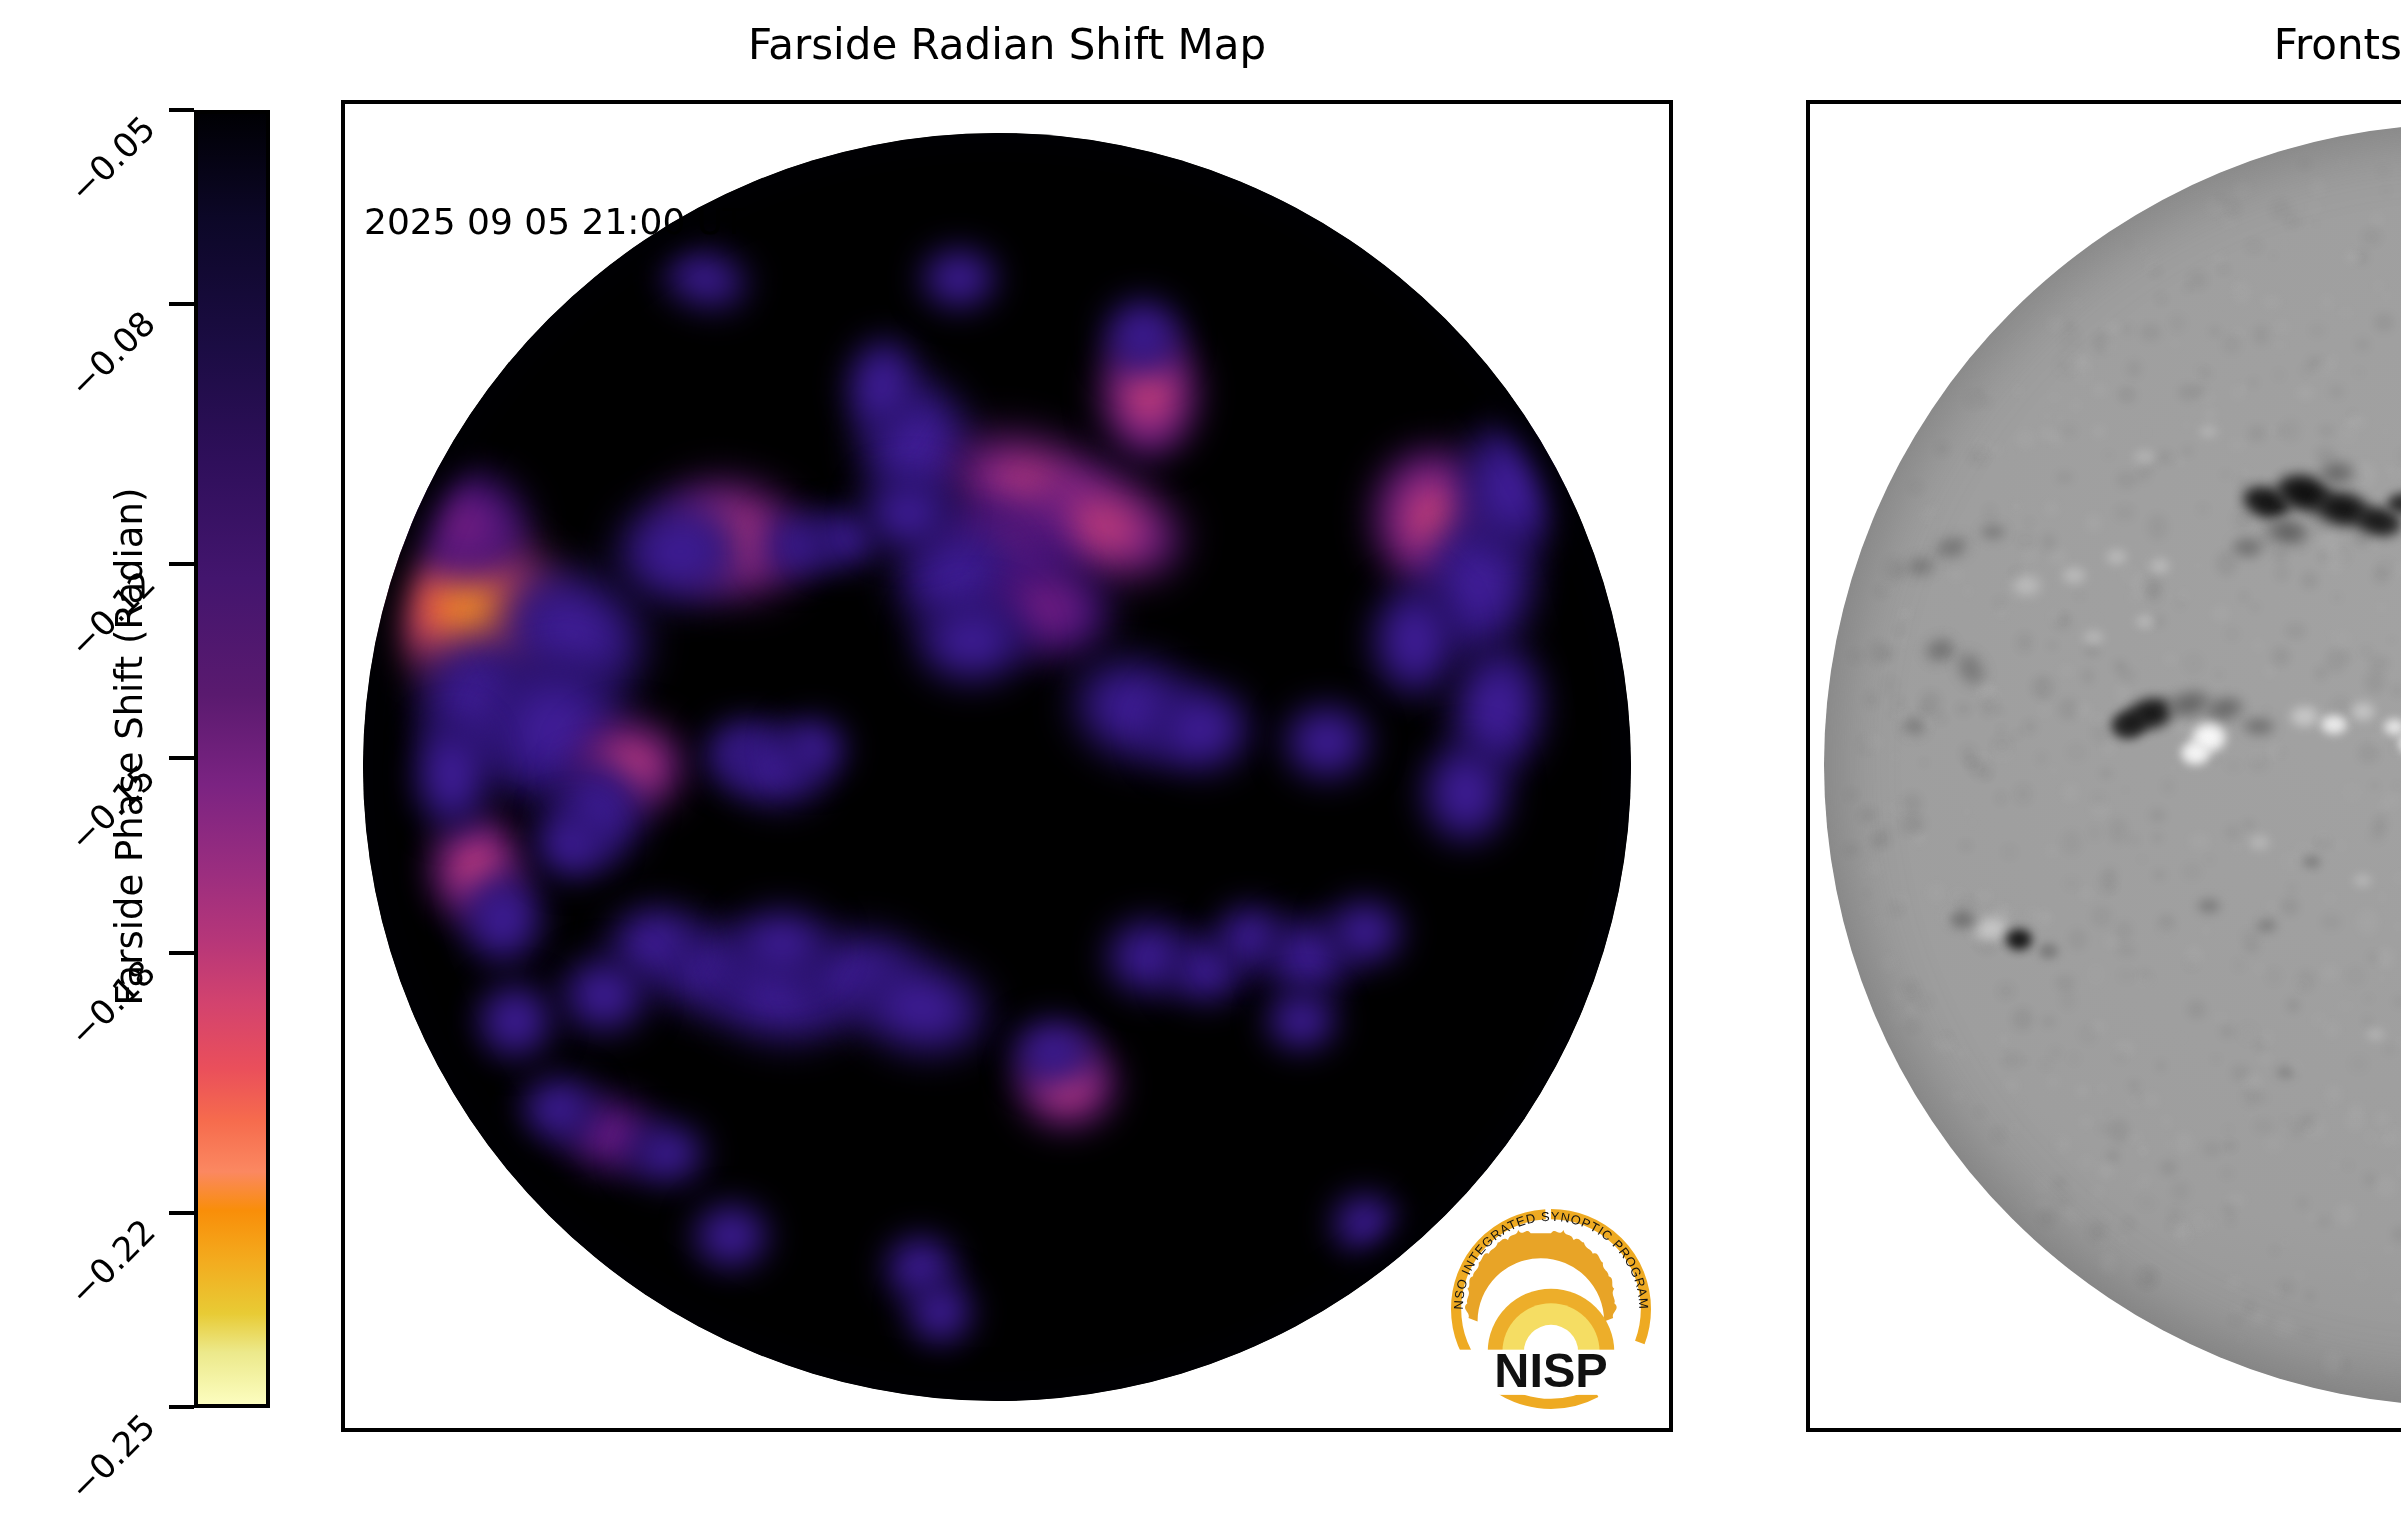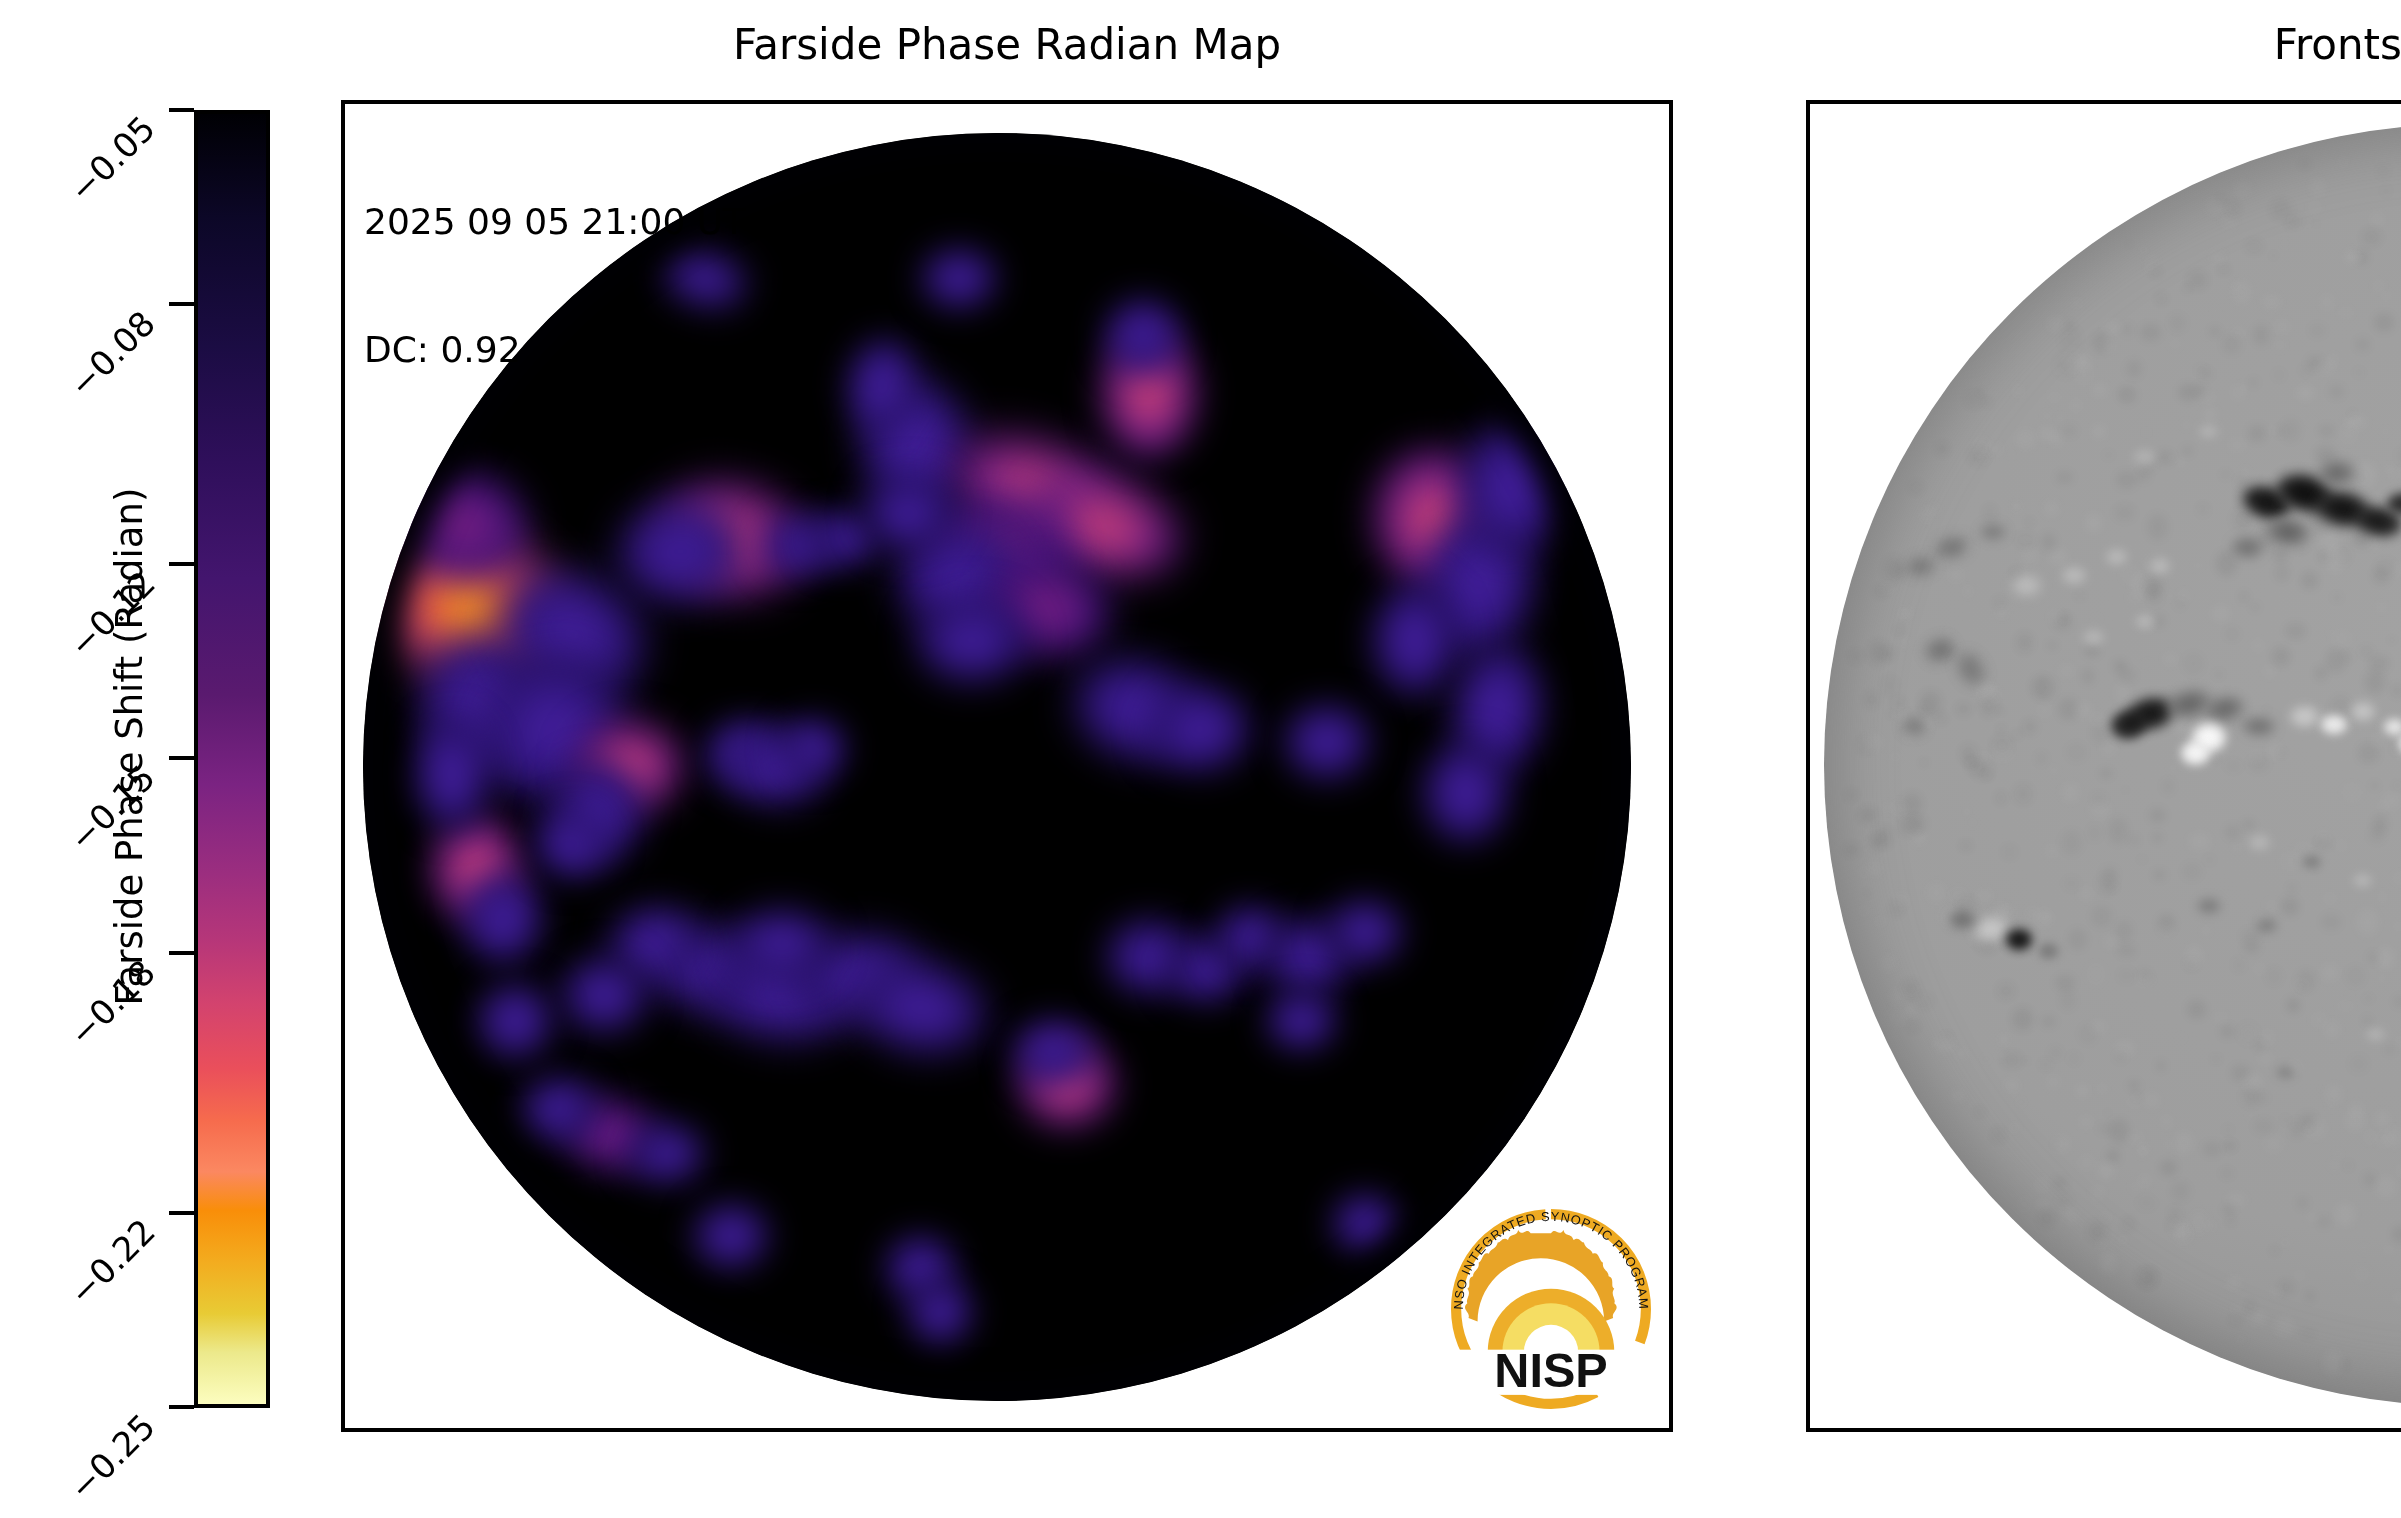--- a/index.html
+++ b/index.html
@@ -76,21 +76,21 @@
       <div class="cb-tick" style="left: 169px; top: 756px; position: absolute;"></div>
       <div class="cb-lab" style="position: absolute; left: 0px; top: 737px; width: 163px; text-align: right;">−0.15</div>
       <div class="cb-tick" style="left: 169px; top: 951px; position: absolute;"></div>
       <div class="cb-lab" style="position: absolute; left: 0px; top: 932px; width: 163px; text-align: right;">−0.18</div>
       <div class="cb-tick" style="left: 169px; top: 1211px; position: absolute;"></div>
       <div class="cb-lab" style="position: absolute; left: 0px; top: 1191px; width: 163px; text-align: right;">−0.22</div>
       <div class="cb-tick" style="left: 169px; top: 1405px; position: absolute;"></div>
       <div class="cb-lab" style="position: absolute; left: 0px; top: 1386px; width: 163px; text-align: right;">−0.25</div>
     </div>
 
-  <div class="panel-title" id="title-farside">Farside Phase Radian Map</div>
+  <div class="panel-title" id="title-farside">Farside Radian Shift Map</div>
   <div class="panel-title" id="title-frontside">Frontside Mag Map</div>
 
   <div class="panel" id="panel-farside">
 
     <div class="disk-wrap">
       <div class="disk" id="disk-farside">
           <div class="blob" style="left: 16.5px; top: 399px; width: 183px; height: 152px; background: radial-gradient(rgb(252, 210, 37) 0%, rgb(247, 163, 37) 12%, rgb(237, 105, 37) 26%, rgb(221, 81, 58) 38%, rgb(182, 54, 121) 54%, rgb(122, 35, 130) 70%, rgb(59, 15, 112) 84%, rgba(12, 8, 38, 0) 100%); transform: rotate(20deg); filter: blur(21.6px);"></div>
           <div class="blob" style="left: 55px; top: 501px; width: 132px; height: 139px; background: radial-gradient(rgb(76, 36, 160) 0%, rgb(58, 26, 147) 30%, rgb(40, 17, 104) 62%, rgba(12, 8, 36, 0) 100%); transform: rotate(-15deg); filter: blur(19px);"></div>
           <div class="blob" style="left: 41px; top: 340px; width: 122px; height: 107px; background: radial-gradient(rgb(140, 41, 129) 0%, rgb(106, 26, 127) 24%, rgb(74, 18, 121) 48%, rgb(52, 16, 122) 70%, rgba(15, 10, 44, 0) 100%); transform: rotate(10deg); filter: blur(18.6px);"></div>
           <div class="blob" style="left: 133px; top: 440px; width: 152px; height: 122px; background: radial-gradient(rgb(76, 36, 160) 0%, rgb(58, 26, 147) 30%, rgb(40, 17, 104) 62%, rgba(12, 8, 36, 0) 100%); transform: rotate(25deg); filter: blur(20px);"></div>
@@ -152,21 +152,20 @@
           <div class="blob" style="left: 544px; top: 1146px; width: 66px; height: 66px; background: radial-gradient(rgb(76, 36, 160) 0%, rgb(58, 26, 147) 30%, rgb(40, 17, 104) 62%, rgba(12, 8, 36, 0) 100%); transform: rotate(0deg); filter: blur(16px);"></div>
           <div class="blob" style="left: 969px; top: 1060px; width: 66px; height: 61px; background: radial-gradient(rgb(76, 36, 160) 0%, rgb(58, 26, 147) 30%, rgb(40, 17, 104) 62%, rgba(12, 8, 36, 0) 100%); transform: rotate(0deg); filter: blur(16px);"></div>
           <div class="blob" style="left: 114px; top: 850px; width: 76px; height: 76px; background: radial-gradient(rgb(76, 36, 160) 0%, rgb(58, 26, 147) 30%, rgb(40, 17, 104) 62%, rgba(12, 8, 36, 0) 100%); transform: rotate(0deg); filter: blur(16.3px);"></div>
           <div class="blob" style="left: 51px; top: 585px; width: 76px; height: 112px; background: radial-gradient(rgb(76, 36, 160) 0%, rgb(58, 26, 147) 30%, rgb(40, 17, 104) 62%, rgba(12, 8, 36, 0) 100%); transform: rotate(0deg); filter: blur(16.3px);"></div>
           <div style="position: absolute; inset: 0px; border-radius: 50%; pointer-events: none; box-shadow: rgba(0, 0, 4, 0.95) 0px 0px 29px 19px inset;"></div>
         </div>
     </div>
 
     <div class="annot">
       <div>2025 09 05 21:00 UT</div>
-      <div>DC: 0.92</div>
     </div>
 
     <div class="nisp">
       <svg viewBox="0 0 200 200" xmlns="http://www.w3.org/2000/svg">
         <defs>
           <path id="ringpathA" d="M 100,100 m -78,0 a 78,78 0 1,1 156,0 a 78,78 0 1,1 -156,0" fill="none"></path>
         </defs>
 
         <circle cx="100" cy="100" r="84" fill="none" stroke="#eeaa22" stroke-width="9" stroke-dasharray="300 60" stroke-dashoffset="138" transform="rotate(-90 100 100)"></circle>
 

